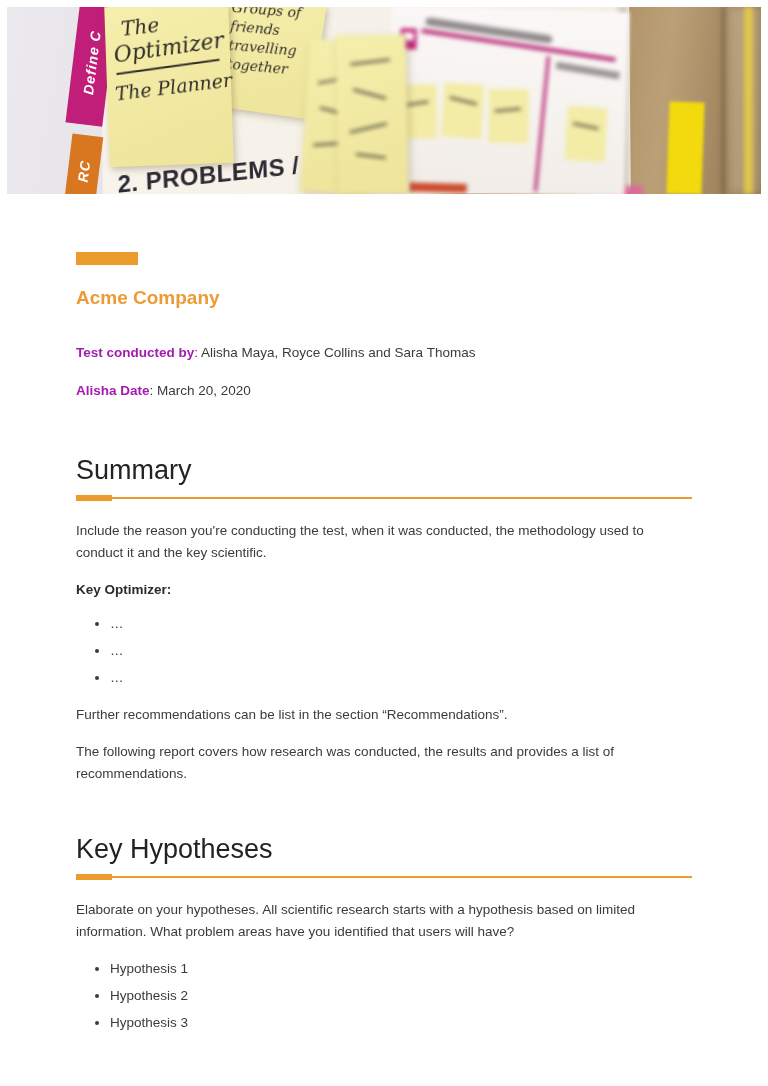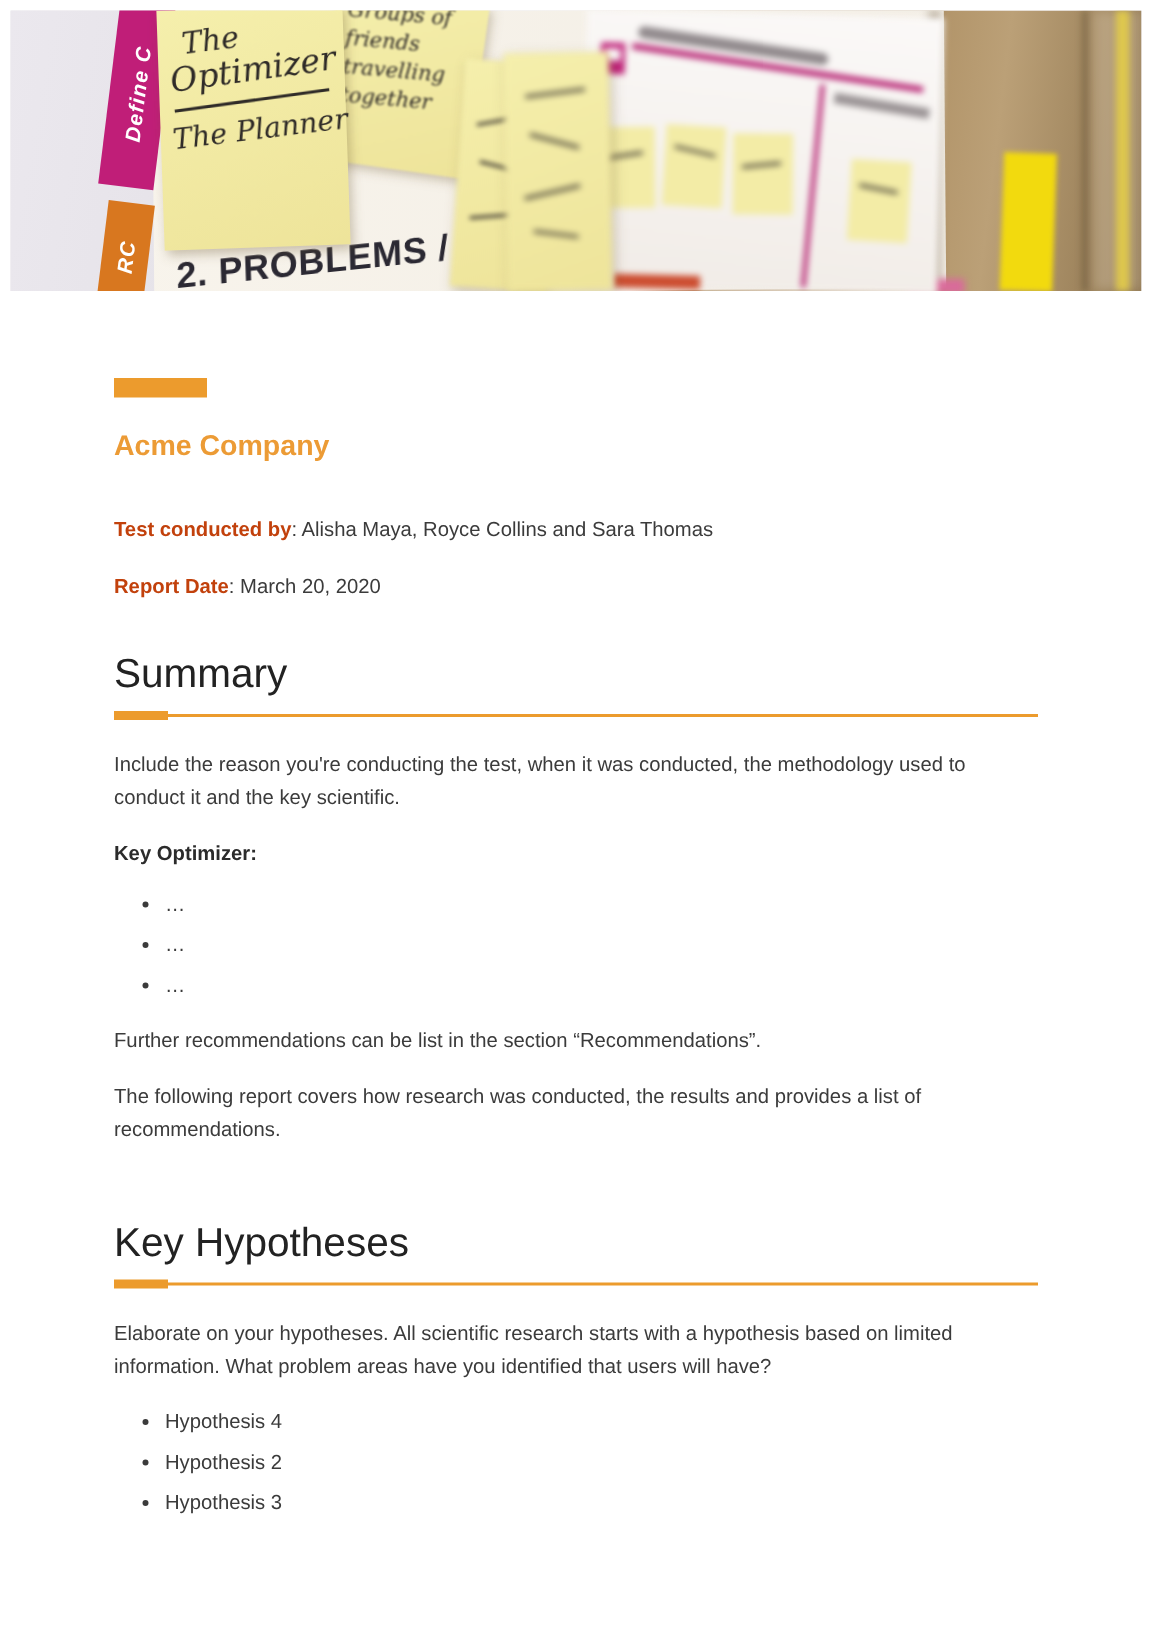--- a/index.html
+++ b/index.html
@@ -94,23 +94,23 @@
   .p-red { left:22px; top:176px; width:58px; height:9px; background:#cc4b2e; }
 
   
   .content { position:absolute; left:76px; top:252px; width:616px; color:#3b3b3b; }
   .accent-bar { width:62px; height:13px; background:#ec9b2d; margin-bottom:21px; }
   h1 { font-size:37px; line-height:44px; font-weight:400; color:#262626;
     margin-bottom:31px; letter-spacing:-.3px; }
   .company { font-size:19px; line-height:23px; font-weight:700; color:#ec9b35;
     margin-bottom:35px; }
   .meta { font-size:13.5px; line-height:17px; margin-bottom:21px; color:#3b3b3b; }
-  .meta b { color:#c2410c; }
+  .meta b { color:#a21caf; }
   h2 { font-size:27px; line-height:32px; font-weight:400; color:#222222;
-    margin-top:34px; margin-bottom:11px; }
+    margin-top:55px; margin-bottom:11px; }
   .sec2 h2 { margin-top:48px; }
   .rule { position:relative; border-top:2px solid #ec9b2d; margin-bottom:21px; }
   .rule-thick { position:absolute; left:0; top:-4px; width:36px; height:6px;
     background:#ec9b2d; }
   p { font-size:13.5px; line-height:22px; margin-bottom:15px; }
   .bold-label { font-weight:700; color:#2b2b2b; margin-bottom:12px; }
   ul { margin:0 0 15px 0; padding-left:34px; }
   li { font-size:13.5px; line-height:22px; margin-bottom:5px; color:#3b3b3b; }
 </style>
 </head>
@@ -182,21 +182,21 @@
         <div class="stroke" style="left:6px; top:18px; width:26px; transform:rotate(8deg);"></div>
       </div>
       <div class="p-red"></div>
     </div>
   </div>
 
   <div class="content">
     <div class="accent-bar"></div>
     <div class="company">Acme Company</div>
     <p class="meta"><b>Test conducted by</b><span>: Alisha Maya, Royce Collins and Sara Thomas</span></p>
-    <p class="meta"><b>Report Date</b><span>: March 20, 2020</span></p>
+    <p class="meta"><b>Alisha Date</b><span>: March 20, 2020</span></p>
 
     <section>
       <h2>Summary</h2>
       <div class="rule">
           <span class="rule-thick"></span>
         </div>
       <p>Include the reason you're conducting the test, when it was conducted, the methodology used to conduct it and the key scientific.</p>
       <p class="bold-label">Key Optimizer:</p>
       <ul>
         <li>…</li>
@@ -207,20 +207,20 @@
       <p>The following report covers how research was conducted, the results and provides a list of recommendations.</p>
     </section>
 
     <section class="sec2">
       <h2>Key Hypotheses</h2>
       <div class="rule">
           <span class="rule-thick"></span>
         </div>
       <p>Elaborate on your hypotheses. All scientific research starts with a hypothesis based on limited information. What problem areas have you identified that users will have?</p>
       <ul>
-        <li>Hypothesis 4</li>
+        <li>Hypothesis 1</li>
         <li>Hypothesis 2</li>
         <li>Hypothesis 3</li>
       </ul>
     </section>
   </div>
 
 </div>
 
 </body></html>

